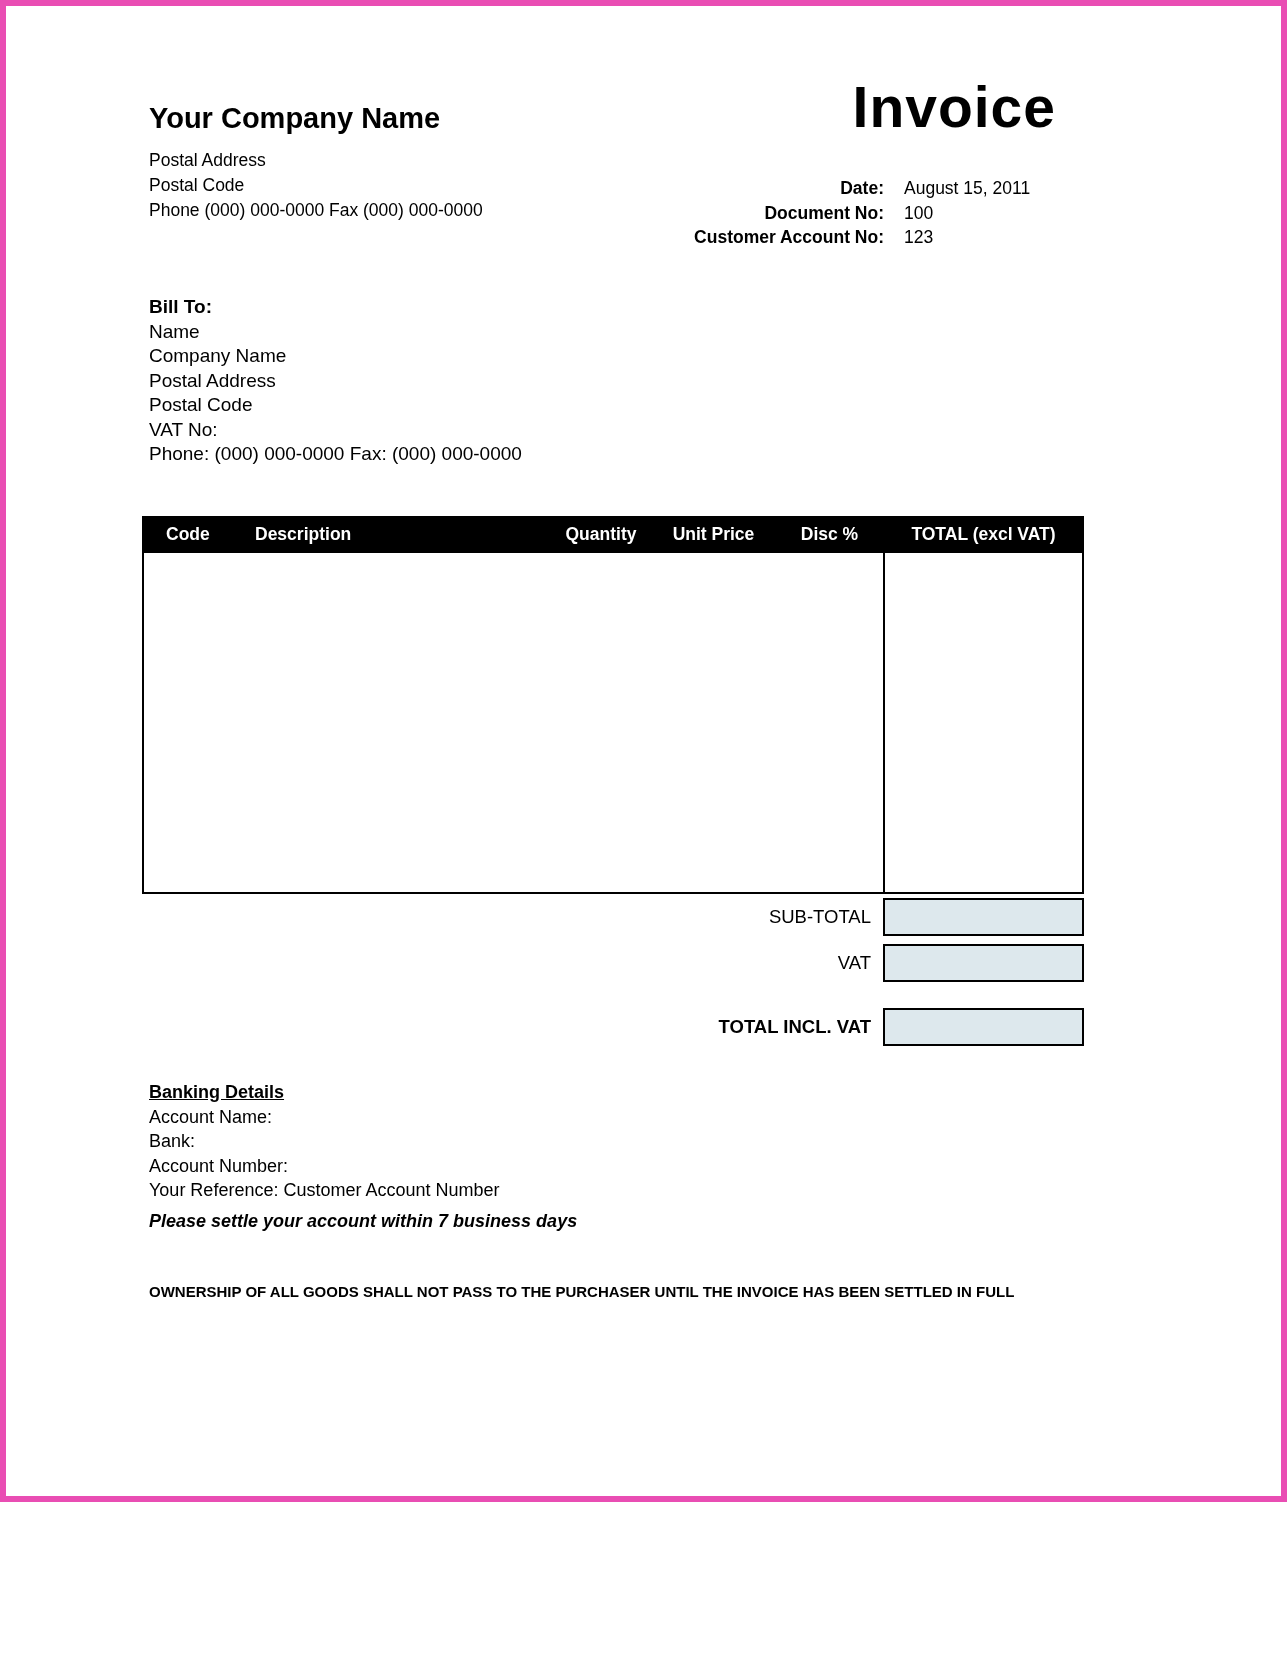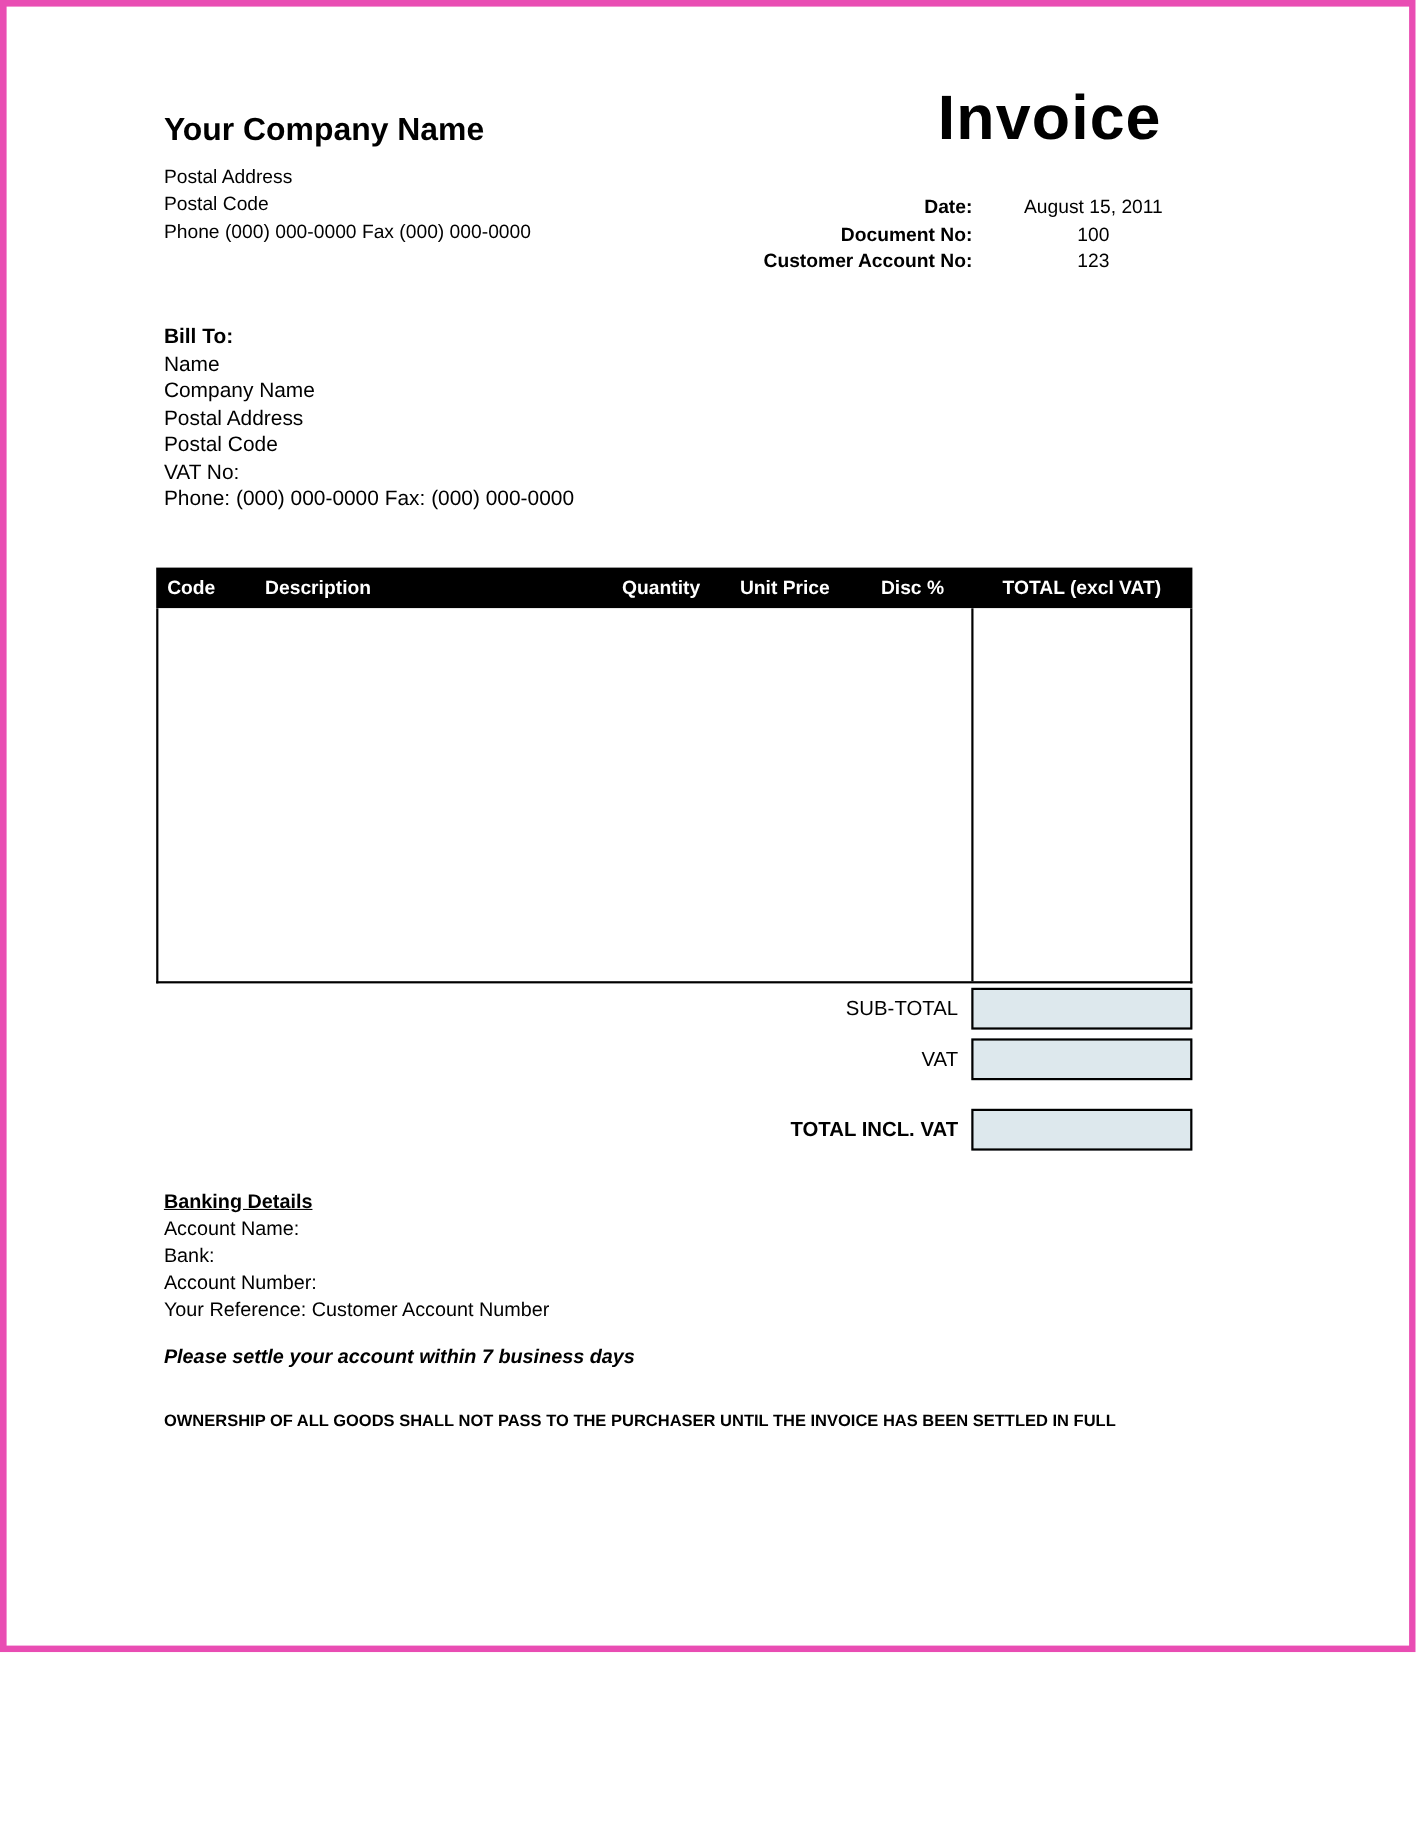--- a/index.html
+++ b/index.html
@@ -27,40 +27,40 @@
   .invoice-title {
     position: absolute; top: 68px; right: 225px;
     font-size: 57px; font-weight: bold; letter-spacing: 1px;
   }
   .meta {
     position: absolute; left: 560px; top: 170px; width: 518px;
     font-size: 17.5px; line-height: 24.5px;
   }
   .meta-row { display: grid; grid-template-columns: 1fr 200px; }
   .meta-label { font-weight: bold; text-align: right; }
-  .meta-value { padding-left: 20px; text-align: center; }
+  .meta-value { padding-left: 20px; }
 
   
   .bill-to {
     position: absolute; left: 143px; top: 289px;
     font-size: 19px; line-height: 24.5px;
   }
   .bill-to-heading { font-weight: bold; }
 
   
   .items-table { position: absolute; left: 136px; top: 510px; width: 942px; }
   .thead {
     display: grid;
     grid-template-columns: 89px 320px 100px 125px 107px 201px;
     background: #000000; color: #ffffff;
     height: 37px; align-items: center;
     font-size: 17.5px; font-weight: bold;
   }
   .th { text-align: center; }
-  .th.left { text-align: left; padding-left: 10px; }
+  .th.left { text-align: left; padding-left: 24px; }
   .tbody {
     position: relative;
     height: 341px;
     border-left: 2px solid #000;
     border-right: 2px solid #000;
     border-bottom: 2px solid #000;
     background: #ffffff;
   }
   .total-col-divider {
     position: absolute; top: 0; bottom: 0; left: 739px;
@@ -84,21 +84,21 @@
   .total-row-1 { top: 892px; }
   .total-row-2 { top: 938px; }
   .total-row-3 { top: 982px; margin-top: 20px; }
 
   
   .banking {
     position: absolute; left: 143px; top: 1074px;
     font-size: 18px; line-height: 24.5px;
   }
   .banking-heading { font-weight: bold; text-decoration: underline; }
-  .banking-note { font-weight: bold; font-style: italic; margin-top: 18px; }
+  .banking-note { font-weight: bold; font-style: italic; margin-top: 6px; }
 
   
   .disclaimer {
     position: absolute; left: 143px; top: 1277px; width: 960px;
     font-size: 15px; font-weight: bold;
   }
 </style>
 </head>
 <body>
 

